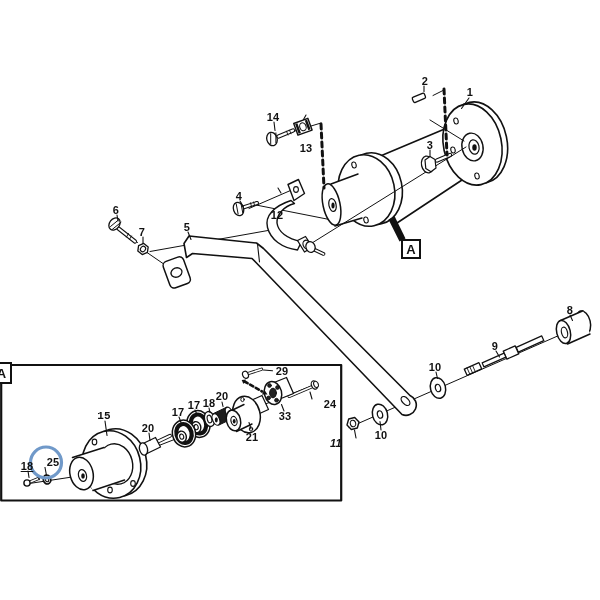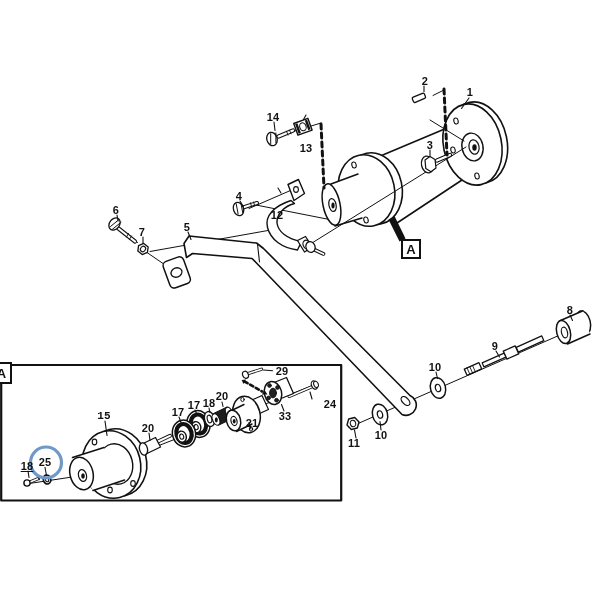--- a/index.html
+++ b/index.html
@@ -317,36 +317,36 @@
       <span class="part-label" style="left: 425px; top: 81px;">2</span>
       <span class="part-label" style="left: 430px; top: 145px;">3</span>
       <span class="part-label" style="left: 239px; top: 196px;">4</span>
       <span class="part-label" style="left: 187px; top: 227px;">5</span>
       <span class="part-label" style="left: 116px; top: 210px;">6</span>
       <span class="part-label" style="left: 142px; top: 232px;">7</span>
       <span class="part-label" style="left: 570px; top: 310px;">8</span>
       <span class="part-label" style="left: 495px; top: 346px;">9</span>
       <span class="part-label" style="left: 435px; top: 367px;">10</span>
       <span class="part-label" style="left: 381px; top: 435px;">10</span>
-      <span class="part-label" style="left: 354px; top: 443px;">11</span>
+      <span class="part-label" style="left: 336px; top: 443px; font-style: italic;">11</span>
       <span class="part-label" style="left: 277px; top: 183px; margin-top: 32px;">12</span>
       <span class="part-label" style="left: 306px; top: 110px; margin-top: 38px;">13</span>
       <span class="part-label" style="left: 273px; top: 117px;">14</span>
       <span class="part-label" style="left: 104px; top: 416px; font-family: Liberation Mono, monospace;">15</span>
       <span class="part-label" style="left: 148px; top: 428px;">20</span>
       <span class="part-label" style="left: 178px; top: 412px;">17</span>
       <span class="part-label" style="left: 194px; top: 405px;">17</span>
       <span class="part-label" style="left: 27px; top: 466px; text-decoration: underline;">18</span>
       <span class="part-label" style="left: 209px; top: 403px;">18</span>
       <span class="part-label" style="left: 222px; top: 396px;">20</span>
-      <span class="part-label" style="left: 252px; top: 423px;">21</span>
+      <span class="part-label" style="left: 252px; top: 437px;">21</span>
       <span class="part-label" style="left: 282px; top: 371px;">29</span>
       <span class="part-label" style="left: 285px; top: 416px;">33</span>
       <span class="part-label" style="left: 317px; top: 404px; margin-left: 13px;">24</span>
-      <span class="part-label" style="left: 45px; top: 462px;">25</span>
+      <span class="part-label" style="left: 53px; top: 462px;">25</span>
     </div>
 
 <div class="abox main">
   <span>A</span>
 </div>
 <div class="abox detail">
   <span>A</span>
 </div>
 
 </div>

